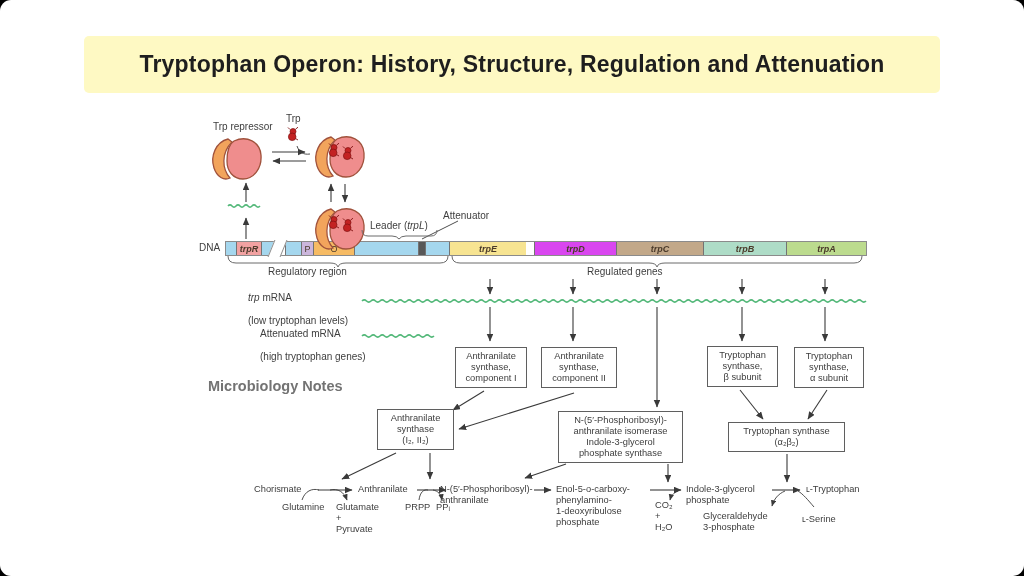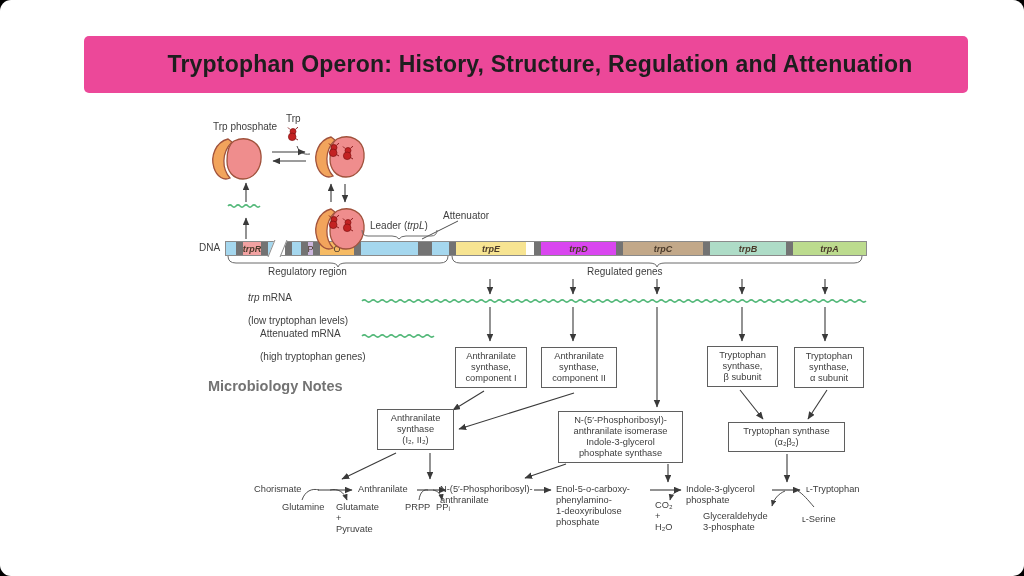--- a/index.html
+++ b/index.html
@@ -1,28 +1,28 @@
 <!DOCTYPE html>
 <html><head>
 <meta charset="utf-8">
 <style>
   html,body{margin:0;padding:0;background:#000;width:1024px;height:576px;overflow:hidden;
     font-family:"Liberation Sans","DejaVu Sans",sans-serif;}
   .slide{position:absolute;inset:0;background:#fff;border-radius:11px;overflow:hidden;}
   .title-banner{position:absolute;left:84px;top:36px;width:856px;height:57px;
-    background:#ec4899;border-radius:5px;display:flex;align-items:center;justify-content:center;padding-left:28px;}
+    background:#fef9c3;border-radius:5px;display:flex;align-items:center;justify-content:center;}
   .title-banner span{font-size:23px;font-weight:bold;color:#1e1e1e;letter-spacing:0.2px;}
   .diagram{position:absolute;inset:0;}
   .lbl{position:absolute;font-size:10px;color:#3e3e3e;line-height:11.5px;white-space:pre-line;}
   .it{font-style:italic;text-align:right;}
   .watermark{position:absolute;left:208px;top:378px;font-size:14.5px;font-weight:bold;color:#737373;}
   .center{text-align:left;}
   
   .dna-bar{position:absolute;left:225px;top:241px;width:640px;height:13px;border:1px solid #8b8b8b;box-sizing:content-box;}
-  .seg{position:absolute;top:0;height:13px;border-left:7px solid #737373;box-sizing:border-box;
+  .seg{position:absolute;top:0;height:13px;border-left:1px solid #737373;box-sizing:border-box;
     display:flex;align-items:center;justify-content:center;font-size:9px;color:#4a3a2a;}
   .seg:first-child{border-left:none;}
   .gene{font-style:italic;font-weight:bold;}
   .c-blue{background:#a5d7ee}.c-trpR{background:#f2a2a2}.c-P{background:#cbb6dc}.c-O{background:#f6bb64}
   .c-att{background:#585858}.c-trpE{background:#f7e492}.c-trpD{background:#d946ef}.c-trpC{background:#c2a889}
   .c-trpB{background:#aedcc7}.c-trpA{background:#bcdb8e}
   .dna-break{position:absolute;left:45px;top:-2px;width:13px;height:17px;background:#fff;
     transform:skewX(-22deg);border-left:1.5px solid #8b8b8b;border-right:1.5px solid #8b8b8b;box-sizing:border-box;}
   
   .box{position:absolute;border:1.2px solid #5f5f5f;background:#fff;color:#3d3d3d;
@@ -141,21 +141,21 @@
 
       <path class="thin" d="M302,500 C305,491 312,488 319,490"></path>
       <path class="thin" marker-end="url(#ah)" d="M330,490 C338,488 344,492 347,500"></path>
       <path class="thin" d="M419,500 C420,492 424,489 428,490"></path>
       <path class="thin" marker-end="url(#ah)" d="M433,490 C438,491 441,494 442,500"></path>
       <path class="thin" marker-end="url(#ah)" d="M678,491 C673,493 671,496 670,500"></path>
       <path class="thin" marker-end="url(#ah)" d="M785,491 C778,494 774,499 772,506"></path>
       <path class="thin" d="M814,507 C808,500 803,494 798,491"></path>
     </svg>
 
-    <div class="lbl" style="left:213px;top:121px">Trp phosphate</div>
+    <div class="lbl" style="left:213px;top:121px">Trp repressor</div>
     <div class="lbl" style="left:286px;top:113px">Trp</div>
     <div class="lbl" style="left:199px;top:242px">DNA</div>
 
     <div class="lbl" style="left:370px;top:220px"><span>Leader (</span><span class="it">trpL</span><span>)</span></div>
     <div class="lbl" style="left:443px;top:210px">Attenuator</div>
 
     <div class="lbl center" style="left:268px;top:266px;width:140px">Regulatory region</div>
     <div class="lbl center" style="left:587px;top:266px;width:140px">Regulated genes</div>
 
     <div class="lbl" style="left:248px;top:280px">

